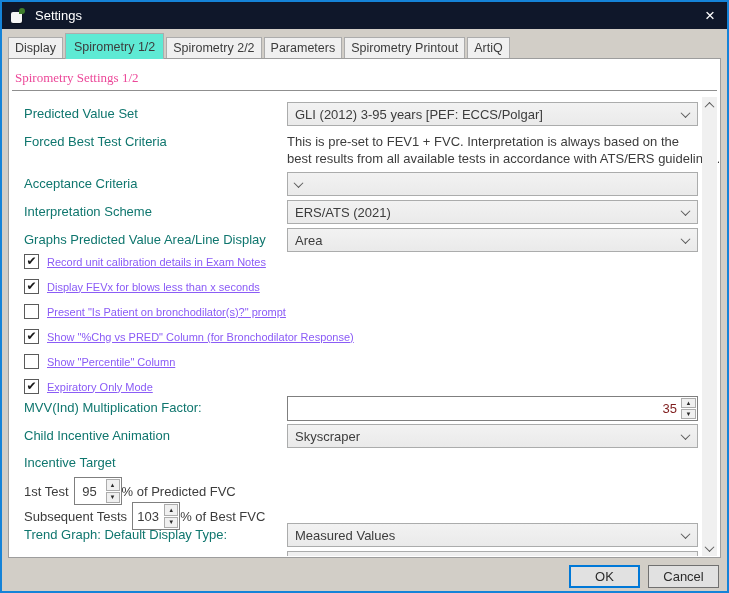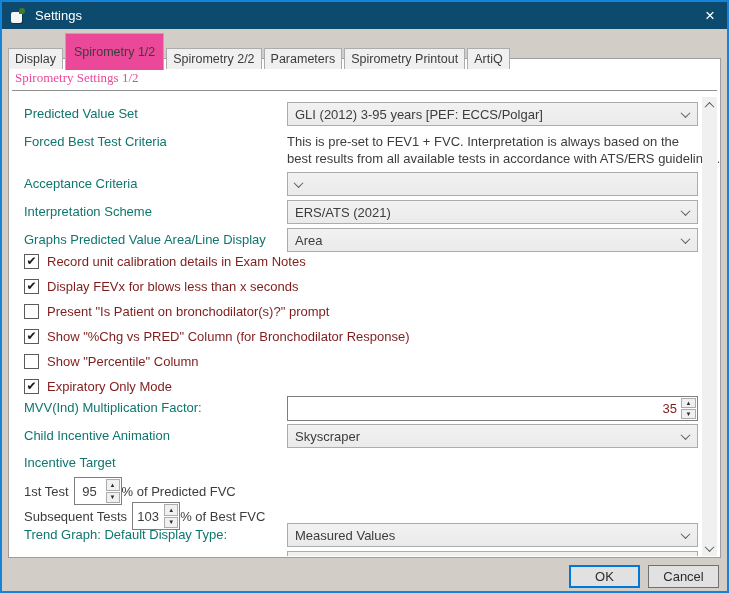--- a/index.html
+++ b/index.html
@@ -4,41 +4,41 @@
 <style>
   * { margin:0; padding:0; box-sizing:border-box; }
   html,body { background:#9a9a9a; font-family:"Liberation Sans", sans-serif; }
   .window {
     position:relative; width:729px; height:593px;
     border:2px solid #1583d8; background:#d2cec7; overflow:hidden;
   }
   
   .titlebar {
     position:absolute; top:0; left:0; right:0; height:27px;
-    background:#0c4a6e; display:flex; align-items:center; color:#fff;
+    background:#0f172a; display:flex; align-items:center; color:#fff;
   }
   .app-icon { position:relative; width:15px; height:15px; margin-left:9px; }
   .app-icon .doc { position:absolute; left:0; bottom:0; width:11px; height:11px; background:#f5f5f5; border-radius:2px; box-shadow:1px 1px 0 rgba(0,0,0,.25); }
   .app-icon .leaf { position:absolute; right:1px; top:0; width:6px; height:6px; background:#3f7d2c; border-radius:50% 50% 50% 0; }
   .title-text { margin-left:9px; font-size:13px; }
   .close-btn {
     margin-left:auto; width:34px; height:27px; display:flex; align-items:center; justify-content:center;
     color:#fff; font-size:17px; line-height:1; cursor:default;
   }
   
   .chrome { position:absolute; top:27px; left:0; right:0; bottom:0; background:#d2cec7;border-radius:12px; }
   
   .tabstrip { position:absolute; top:4px; left:6px; display:flex; align-items:flex-end; z-index:3; }
   .tab {
     height:21px; padding:0 6px; margin-right:2px; display:flex; align-items:center;
     background:#f0f0f0; border:1px solid #acacac; border-bottom:none;
     font-size:12.5px; color:#3c3c3c; white-space:nowrap; cursor:default;
   }
   .tab.active {
-    height:26px; background:#ec4899; padding:18px 8px; margin-bottom:-1px; z-index:4; position:relative;
+    height:26px; background:#5eead4; padding:12px 8px; margin-bottom:-1px; z-index:4; position:relative;
   }
   
   .tabpage {
     position:absolute; top:29px; left:6px; width:713px; height:500px;
     background:#fff; border:1px solid #9d9d9d; z-index:2;
   }
   .group-heading { position:absolute; top:11px; left:6px; font-size:13px; color:#ec4899;font-family:Liberation Serif, serif; }
   .rule { position:absolute; top:31px; left:3px; right:3px; height:1px; background:#8f8f8f; }
   
   .scrollarea { position:absolute; top:38px; left:1px; width:709px; height:459px; overflow:hidden; }
@@ -56,21 +56,21 @@
   .chev.up { transform:rotate(225deg) translate(-1px,-1px); }
   
   .info { font-size:13px; color:#3c3c3c; line-height:17px; white-space:nowrap; }
   
   .cbrow { position:absolute; left:14px; display:flex; align-items:center; height:17px; }
   .cbbox {
     width:15px; height:15px; border:1px solid #5a5a5a; background:#fff; margin-right:8px;
     display:flex; align-items:center; justify-content:center; cursor:default;
   }
   .cbbox .mark { font-size:12px; color:#1a1a1a; line-height:1; margin-top:-1px; }
-  .cblabel { font-size:13px; color:#7f1d1d; white-space:nowrap; }
+  .cblabel { font-size:11px; color:#8b5cf6; white-space:nowrap;text-decoration:underline; }
   
   .numwide { height:25px; border:1px solid #7f7f7f; background:#fff; display:flex; }
   .numwide input {
     flex:1; border:none; outline:none; text-align:right; font-size:13px; color:#7f1d1d;
     font-family:"Liberation Sans", sans-serif; padding-right:3px; background:transparent;
   }
   .spin-col { width:17px; display:flex; flex-direction:column; padding:1px; gap:1px; }
   .spin-btn {
     flex:1; background:#f0f0f0; border:1px solid #acacac; display:flex;
     align-items:center; justify-content:center; font-size:6px; color:#2a2a2a; line-height:1; cursor:default;

